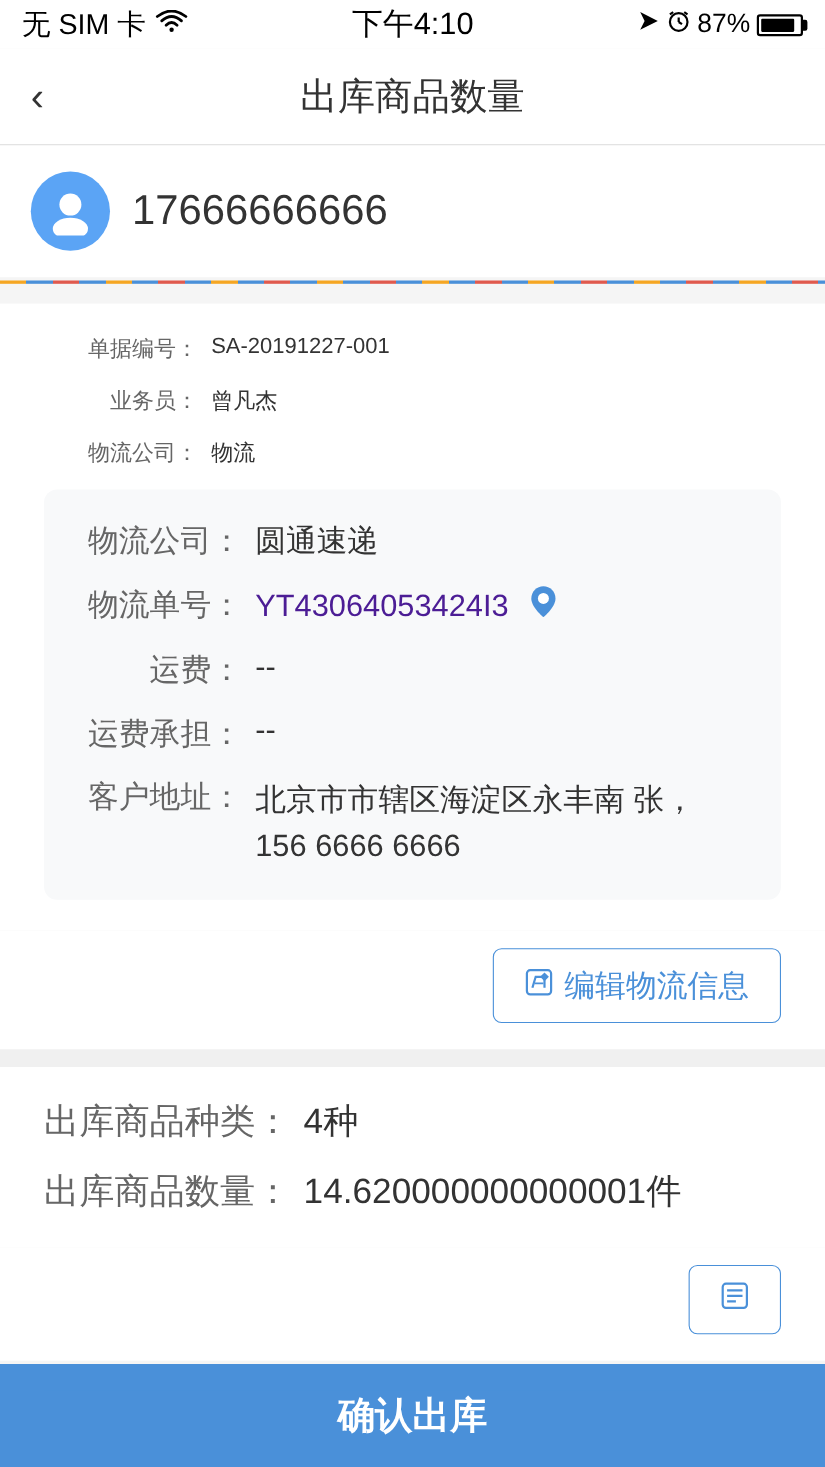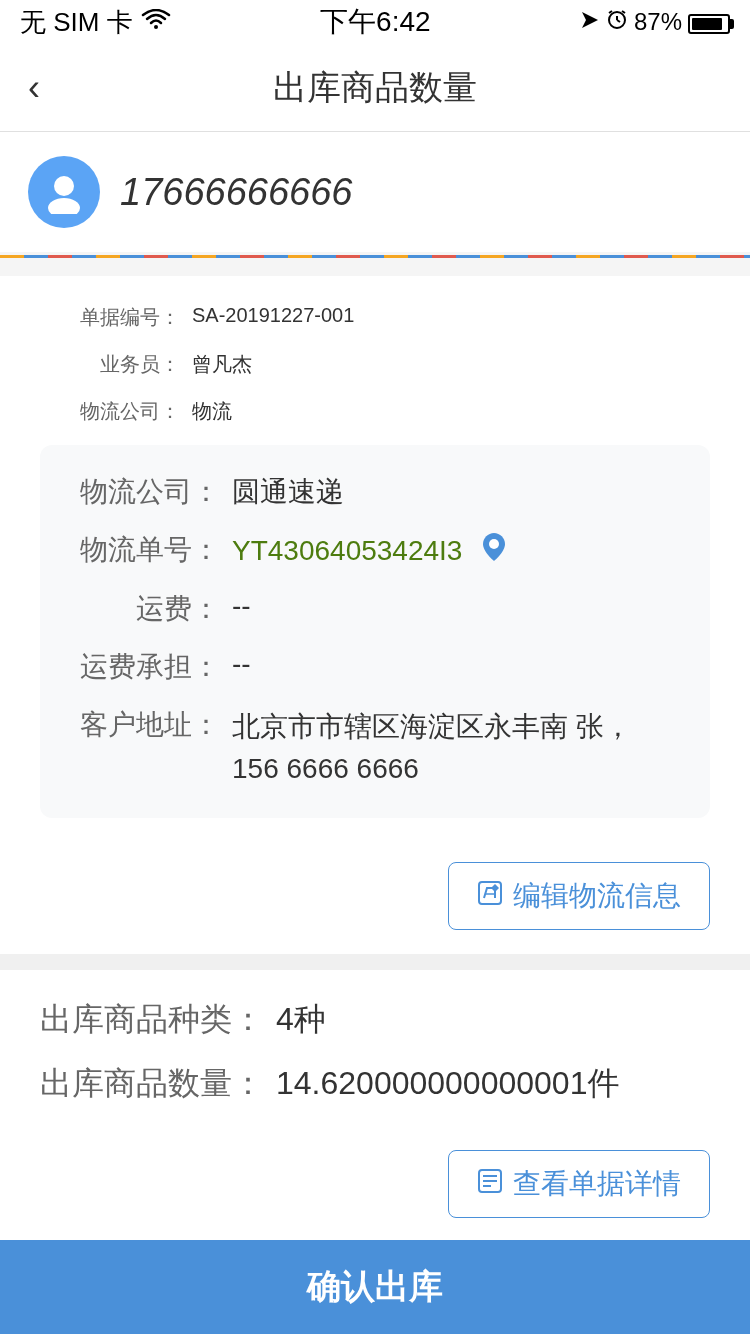--- a/index.html
+++ b/index.html
@@ -96,21 +96,20 @@
     }
 
     
     .customer-section {
       background: #fff;
       padding: 24px 28px;
       display: flex;
       align-items: center;
       gap: 20px;
       margin-bottom: 0;
-      font-style: italic;
     }
     .customer-avatar {
       width: 72px;
       height: 72px;
       border-radius: 50%;
       background: #5ba4f5;
       display: flex;
       align-items: center;
       justify-content: center;
       color: white;
@@ -197,21 +196,21 @@
     }
     .logistics-value {
       color: #333;
       margin-left: 12px;
       flex: 1;
       display: flex;
       align-items: center;
       gap: 16px;
     }
     .tracking-number {
-      color: #4d7c0f;
+      color: #4c1d95;
     }
     .address-value {
       color: #333;
       margin-left: 12px;
       flex: 1;
       line-height: 1.5;
     }
 
     
     .edit-logistics-btn {
@@ -308,21 +307,21 @@
     <span>无 SIM 卡</span>
     <span>
       <svg width="30" height="22" viewBox="0 0 30 22">
         <path d="M15 18 L15 18" stroke="#000" stroke-width="4" stroke-linecap="round"></path>
         <path d="M10 14 Q15 9 20 14" stroke="#000" stroke-width="2.5" fill="none" stroke-linecap="round"></path>
         <path d="M6 10 Q15 2 24 10" stroke="#000" stroke-width="2.5" fill="none" stroke-linecap="round"></path>
         <path d="M2 6 Q15 -4 28 6" stroke="#000" stroke-width="2.5" fill="none" stroke-linecap="round"></path>
       </svg>
     </span>
   </div>
-  <div class="status-center">下午6:42</div>
+  <div class="status-center">下午4:10</div>
   <div class="status-right">
     <span>
       <svg width="20" height="20" viewBox="0 0 20 20">
           <polygon points="2,2 18,10 2,18 6,10" fill="#000"></polygon>
         </svg>
     </span>
     <span>
       <svg width="22" height="22" viewBox="0 0 22 22">
         <circle cx="11" cy="12" r="8" stroke="#000" stroke-width="2" fill="none"></circle>
         <line x1="11" y1="8" x2="11" y2="12" stroke="#000" stroke-width="2"></line>
@@ -435,21 +434,20 @@
   <div class="view-detail-btn">
     <button class="btn-outline">
       <span class="btn-icon">
         <svg width="26" height="26" viewBox="0 0 26 26">
           <rect x="2" y="2" width="22" height="22" rx="3" stroke="#4a90d9" stroke-width="2" fill="none"></rect>
           <line x1="6" y1="8" x2="20" y2="8" stroke="#4a90d9" stroke-width="2"></line>
           <line x1="6" y1="13" x2="20" y2="13" stroke="#4a90d9" stroke-width="2"></line>
           <line x1="6" y1="18" x2="14" y2="18" stroke="#4a90d9" stroke-width="2"></line>
         </svg>
       </span>
-      <span>查看单据详情</span>
     </button>
   </div>
 
 </div>
 
 <div class="confirm-section">
   <button class="confirm-btn">确认出库</button>
 </div>
 
 </body></html>

